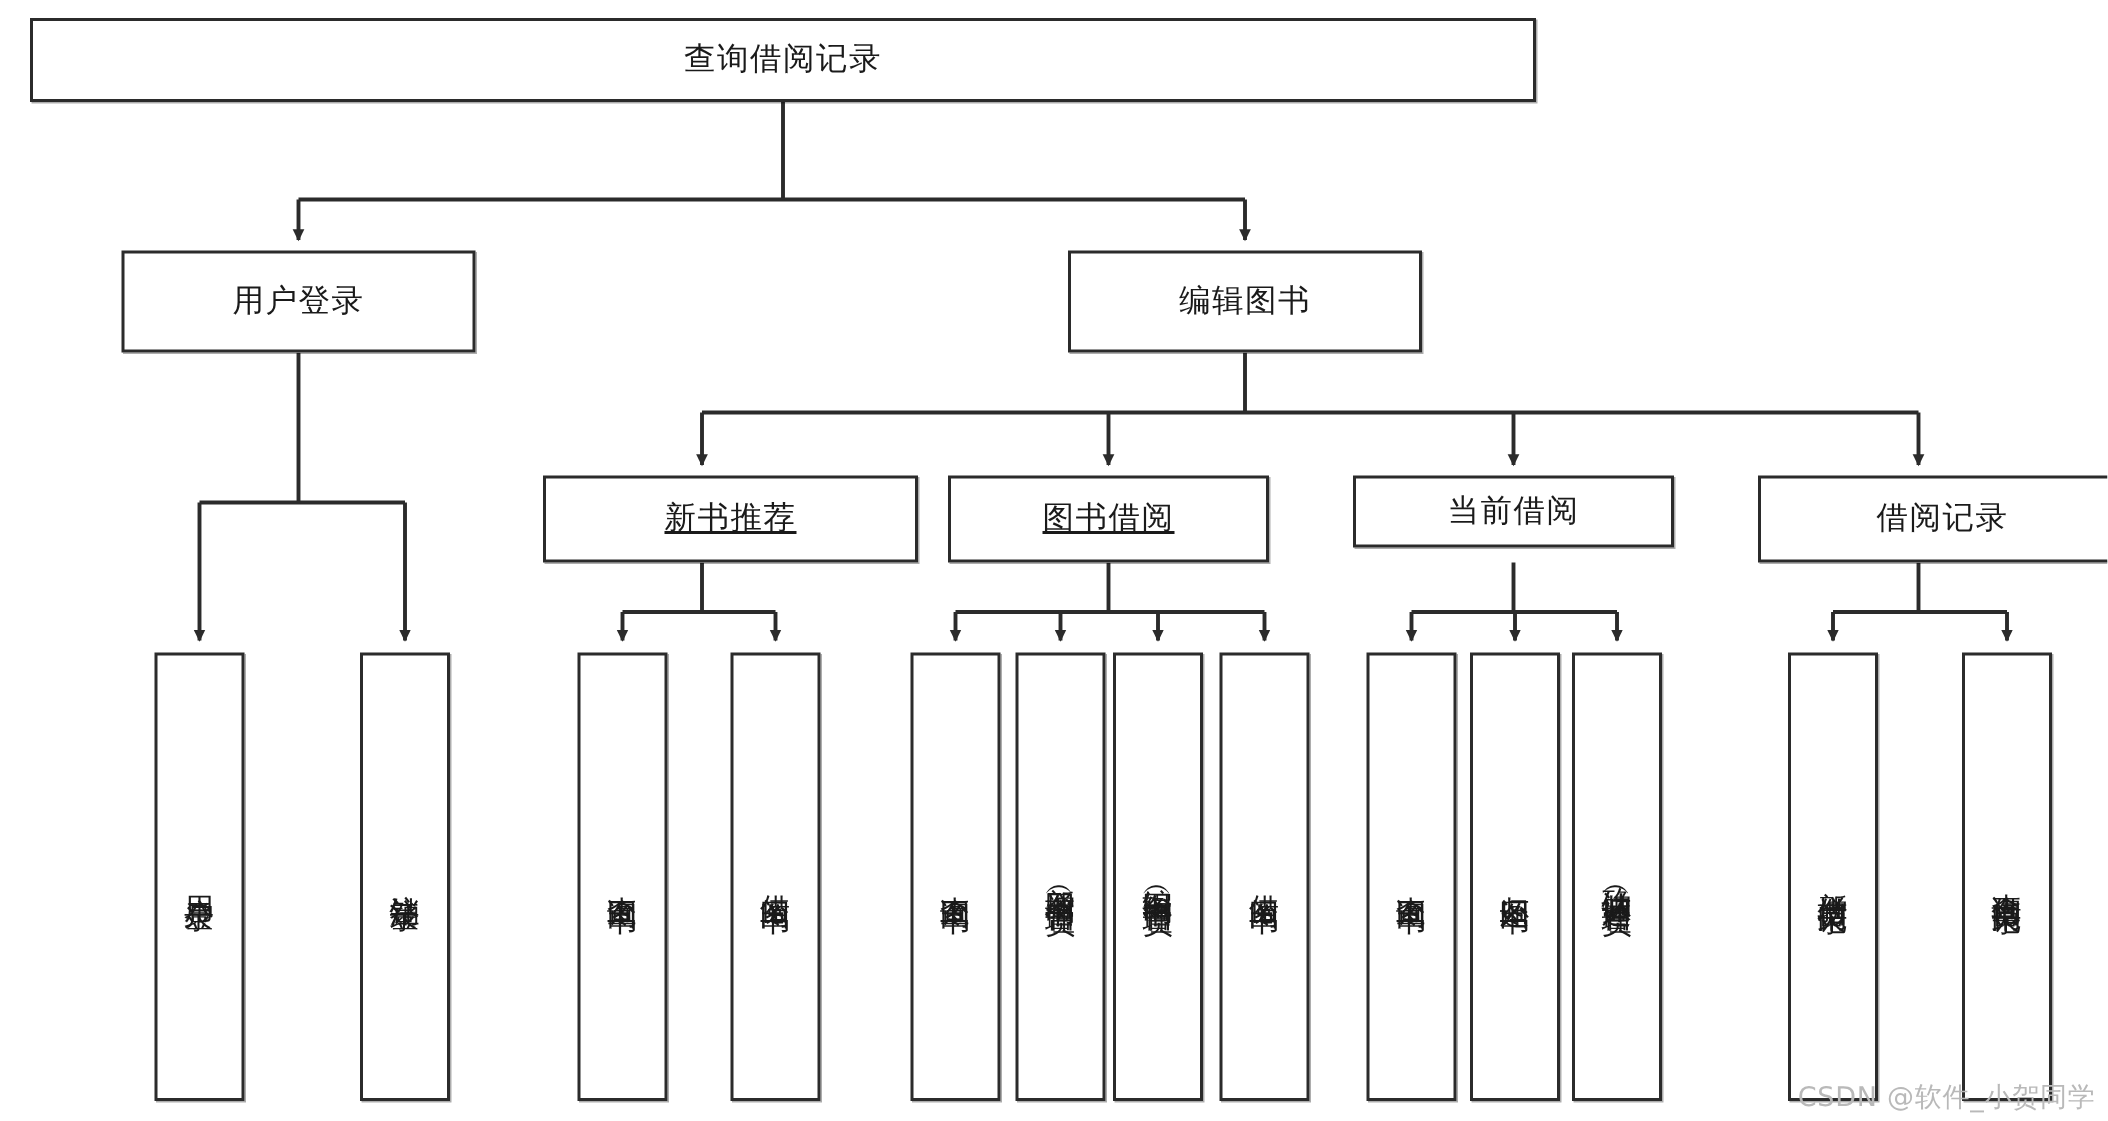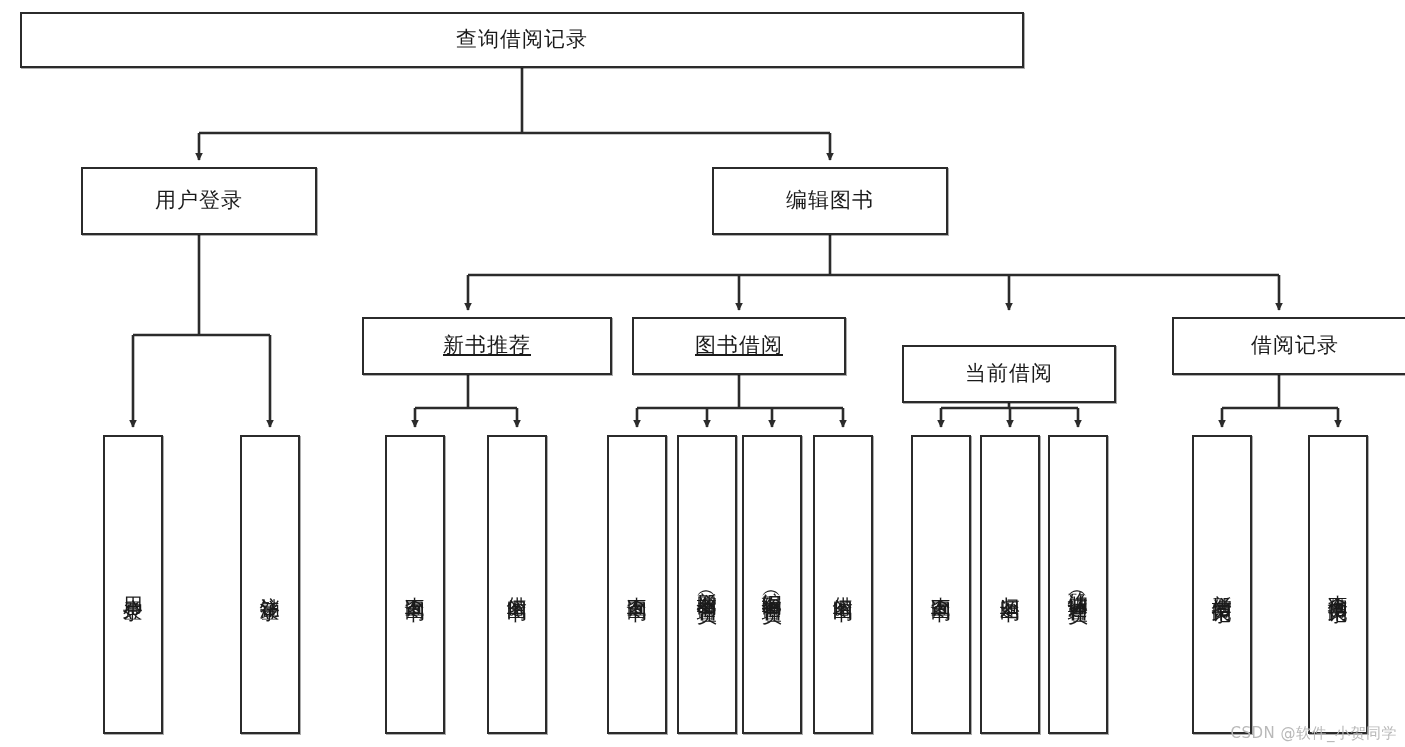--- a/index.html
+++ b/index.html
@@ -53,21 +53,21 @@
     letter-spacing: 2px;
     writing-mode: vertical-rl;
     text-orientation: upright;
     white-space: nowrap;
     max-height: 100%;
   }
   #watermark {
     position: absolute;
     right: 8px;
     bottom: 4px;
-    font-size: 15px;
+    font-size: 18px;
     color: #b9b9b9;
     letter-spacing: 0.5px;
     white-space: nowrap;
     user-select: none;
   }
 </style>
 </head>
 <body>
 
 <div id="diagram-root">
@@ -132,21 +132,21 @@
   <div class="node node-h" style="left:712px; top:167px; width:236px; height:68px;">
     <span class="node-label">编辑图书</span>
   </div>
 
   <div class="node node-h" style="left:362px; top:317px; width:250px; height:58px;text-decoration:underline;">
     <span class="node-label">新书推荐</span>
   </div>
   <div class="node node-h" style="left:632px; top:317px; width:214px; height:58px;text-decoration:underline;">
     <span class="node-label">图书借阅</span>
   </div>
-  <div class="node node-h" style="left:902px; top:317px; width:214px; height:58px;margin-top:28px;">
+  <div class="node node-h" style="left:902px; top:317px; width:214px; height:48px;">
     <span class="node-label">当前借阅</span>
   </div>
   <div class="node node-h" style="left:1172px; top:317px; width:246px; height:58px;">
     <span class="node-label">借阅记录</span>
   </div>
 
   <div class="node node-v" style="left:103px; top:435px; width:60px; height:299px;">
     <span class="node-label">用户登录</span>
   </div>
   <div class="node node-v" style="left:240px; top:435px; width:60px; height:299px;">

